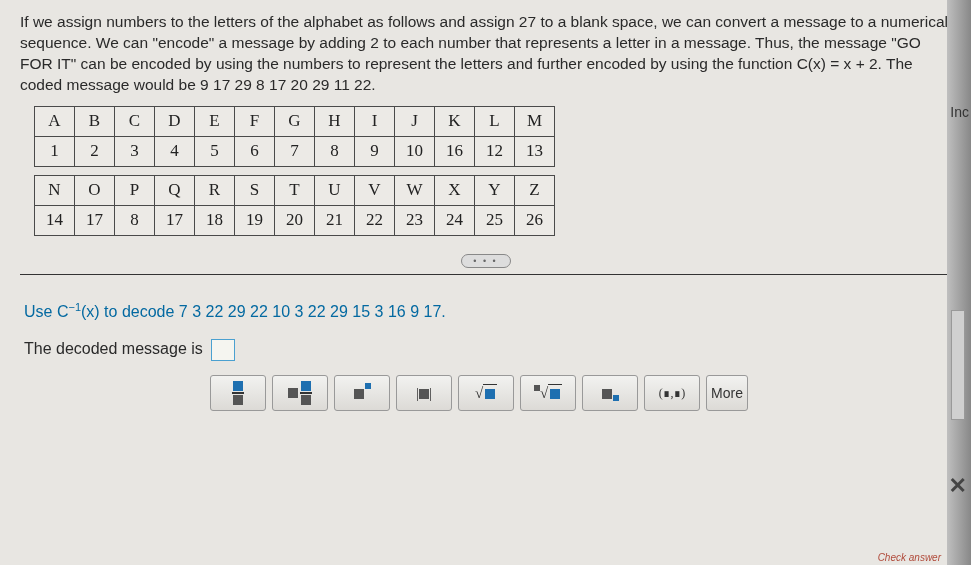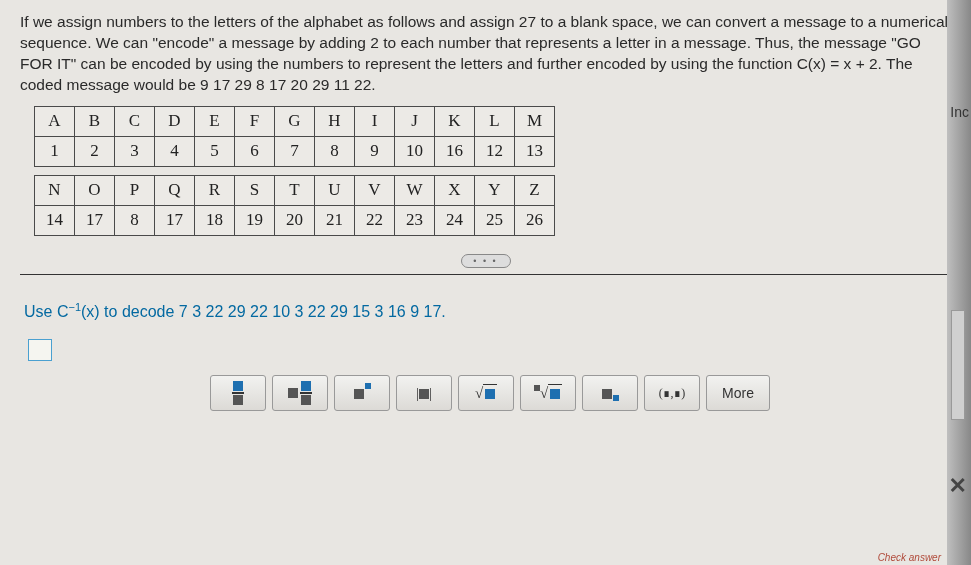--- a/index.html
+++ b/index.html
@@ -94,21 +94,21 @@
       border-radius: 3px;
       display: flex;
       align-items: center;
       justify-content: center;
       font-size: 15px;
       color: #333;
       font-family: 'Times New Roman', serif;
       cursor: pointer;
     }
     .tool-btn .blk { display:inline-block; width:10px; height:10px; background:#555; vertical-align:middle;}
-    .tool-btn.more { width: 64px; font-family: Arial, sans-serif; font-size: 14px; }
+    .tool-btn.more { width: 42px; font-family: Arial, sans-serif; font-size: 14px; }
     .frac { display:inline-flex; flex-direction:column; align-items:center; font-size:10px; line-height:1;}
     .frac .top, .frac .bot { width:10px; height:10px; background:#555;}
     .frac .top.b { background:#1e6fb0;}
     .frac .bar { width:12px; height:1.5px; background:#333; margin:1px 0;}
     .mixfrac { display:inline-flex; align-items:center; gap:2px;}
     .right-edge {
       position: absolute;
       right: 0;
       top: 0;
       bottom: 0;
@@ -227,20 +227,21 @@
   </div>
 
   <div class="ellipsis-sep">• • •</div>
   <hr class="hr">
 
   <div class="question">
     <span>Use C</span><span class="sup">−1</span><span>(x) to decode 7 3 22 29 22 10 3 22 29 15 3 16 9 17.</span>
   </div>
 
   <div class="answer-line">
+    <span>The decoded message is</span>
     <span class="answer-box"></span>
   </div>
 
   <div class="toolbar">
     <div class="tool-btn">
       <span class="frac">
           <span class="top b"></span>
           <span class="bar"></span>
           <span class="bot"></span>
         </span>

